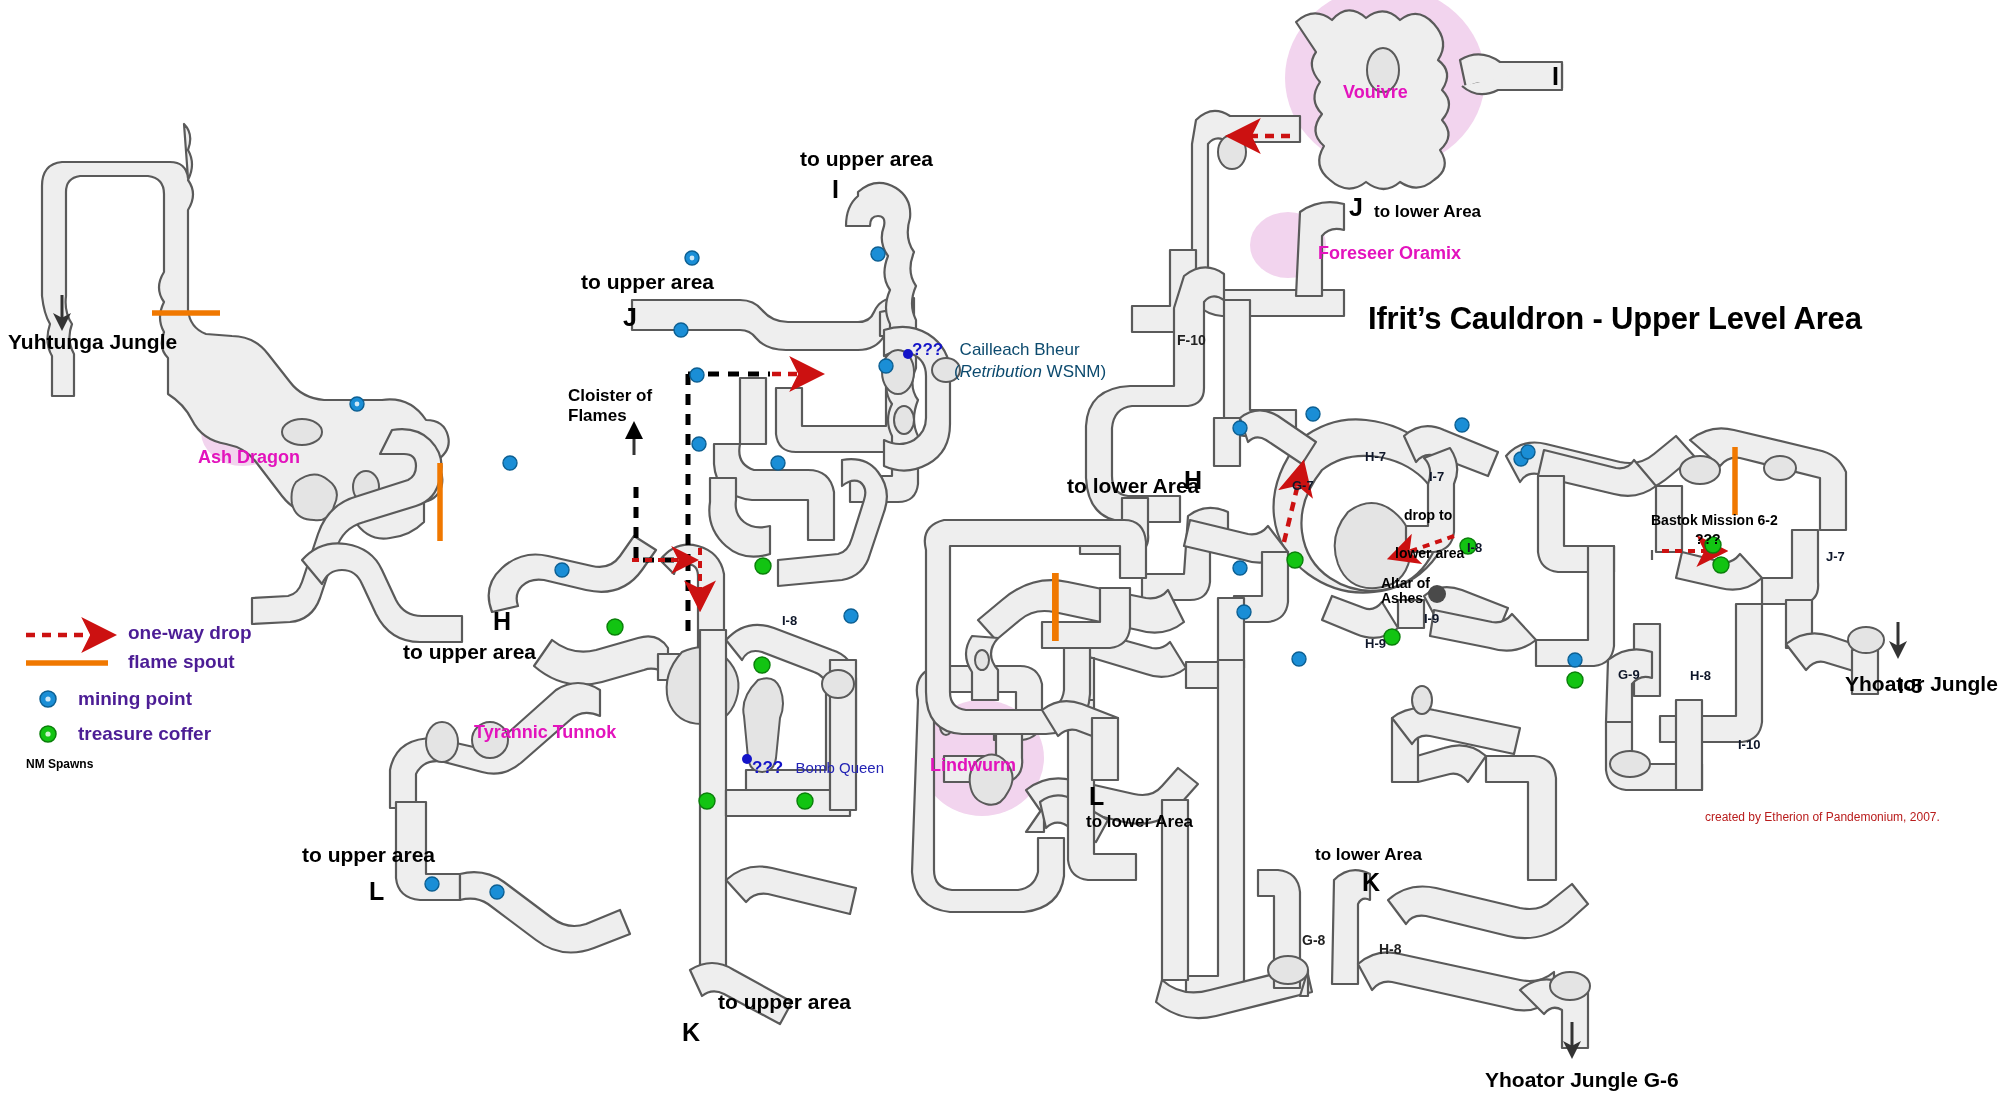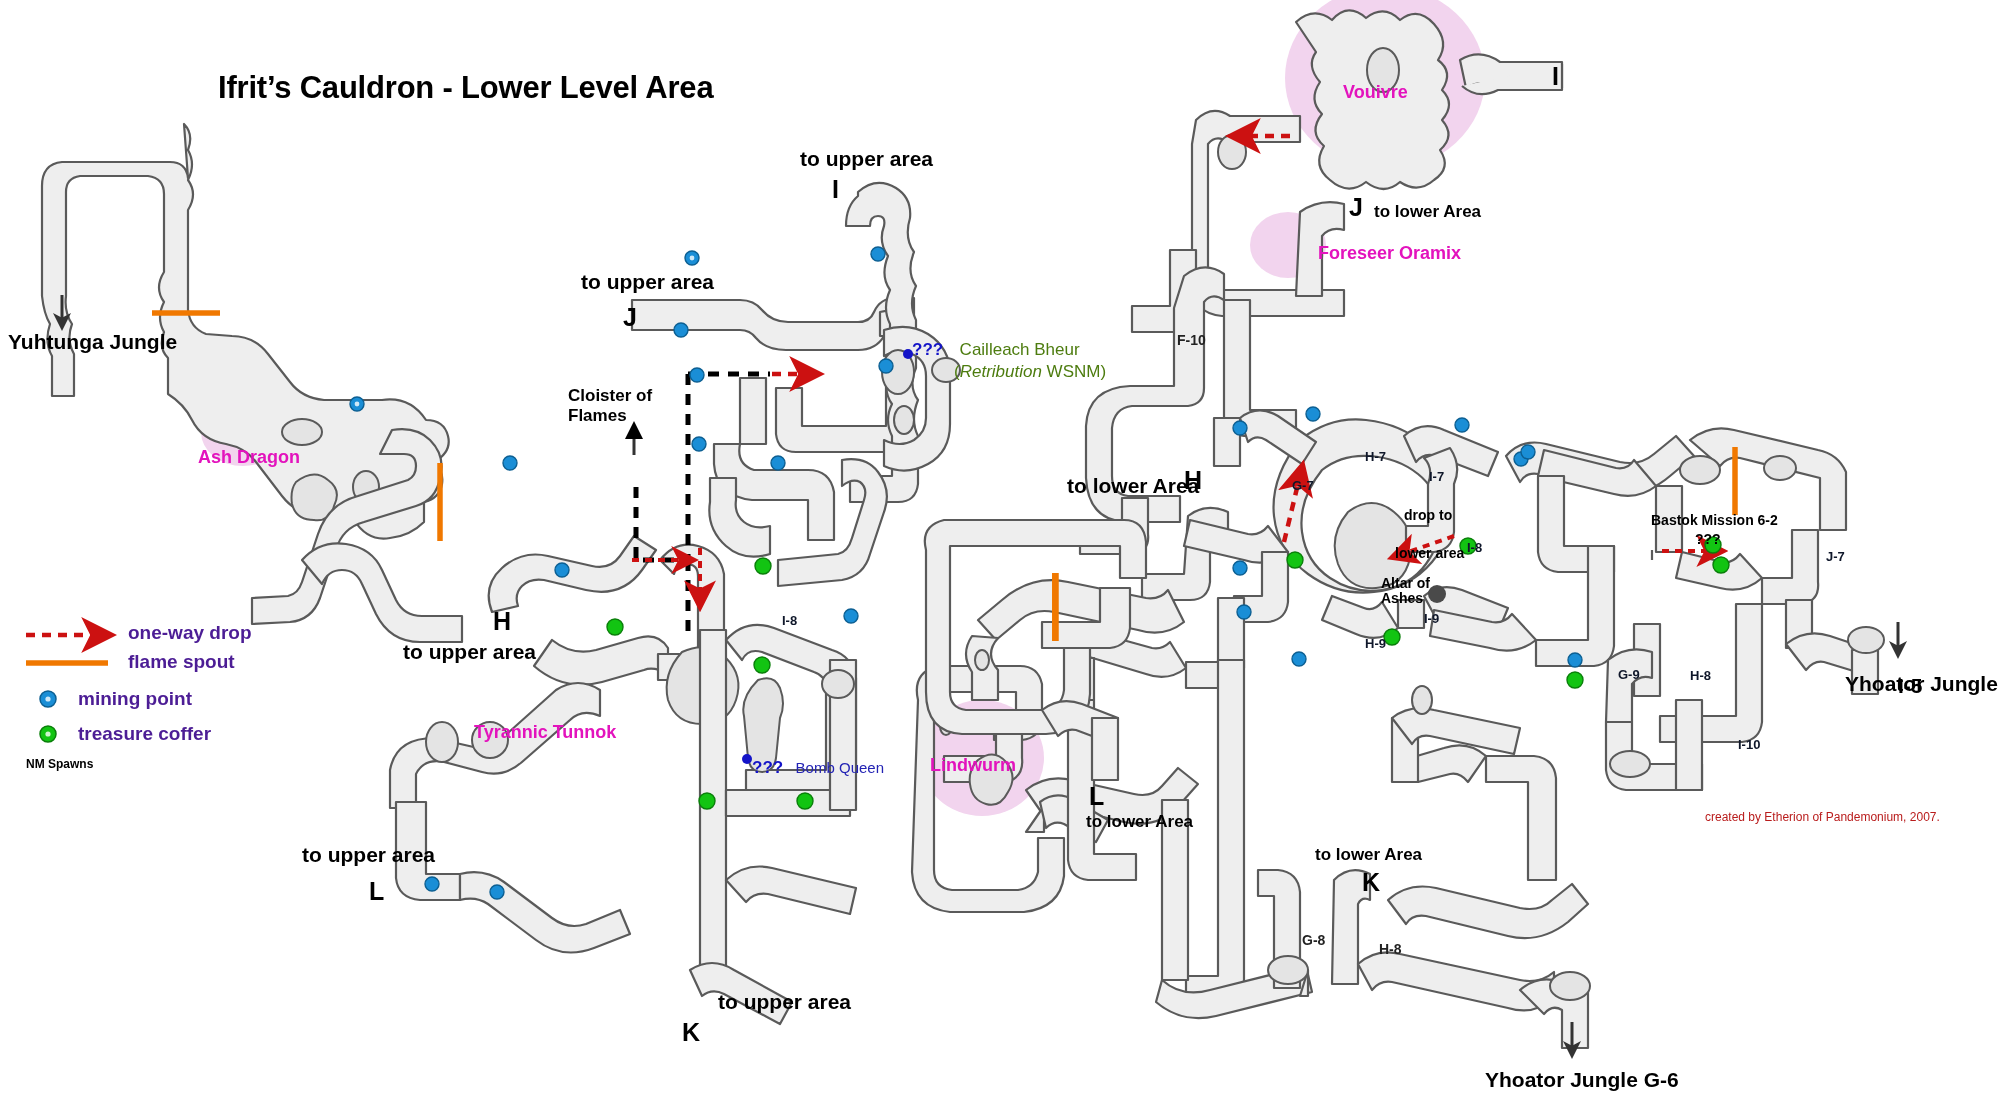--- a/index.html
+++ b/index.html
@@ -11,21 +11,21 @@
   .lbl{position:absolute;white-space:nowrap;color:#000;font-weight:bold;}
   .title{font-size:31px;font-weight:bold;letter-spacing:-0.2px;color:#000;}
   .big{font-size:21px;font-weight:bold;}
   .letter{font-size:25px;font-weight:bold;}
   .mid{font-size:17px;font-weight:bold;}
   .small{font-size:14px;font-weight:bold;}
   .grid{font-size:13px;font-weight:bold;color:#0f172a;}
   .gridsm{font-size:14px;font-weight:bold;color:#222;}
   .nm{color:#e313bd;font-weight:bold;font-size:18px;}
   .qmark{color:#1414c8;font-weight:bold;font-size:17px;}
-  .blu{color:#4d7c0f;font-weight:normal;font-size:17px;}
+  .blu{color:#0c4a6e;font-weight:normal;font-size:17px;}
   .blusm{color:#2323b4;font-weight:normal;font-size:15px;}
   .ital{font-style:italic;}
   .credit{font-size:12px;font-weight:normal;color:#b91c1c;}
   .legend-txt{font-size:19px;font-weight:bold;color:#4c1d95;}
   .legend-nm{font-size:12px;font-weight:bold;color:#000000;}
 </style>
 </head>
 <body>
 
 <div id="stage">
@@ -319,21 +319,21 @@
     <g>
       <path class="drop" d="M26,635 L92,635" marker-end="url(#redarrowbig)"></path>
       <line class="spout" x1="26" y1="663" x2="108" y2="663"></line>
       <circle cx="48" cy="699" r="8" fill="#1a8ed6" stroke="#0c5f92" stroke-width="1.5"></circle>
       <circle cx="48" cy="699" r="2.6" fill="#cfe8f7"></circle>
       <circle cx="48" cy="734" r="8" fill="#12c412" stroke="#0a7f0a" stroke-width="1.5"></circle>
       <circle cx="48" cy="734" r="2.6" fill="#ccf5cc"></circle>
     </g>
   </svg>
 
-  <div class="lbl title" style="left:218px;top:70px;">Ifrit’s Cauldron - Lower Level Area</div>
+  <div class="lbl title" style="left:1368px;top:301px;">Ifrit’s Cauldron - Upper Level Area</div>
 
   <div>
     <div class="lbl legend-txt" style="left:128px;top:622px;">one-way drop</div>
     <div class="lbl legend-txt" style="left:128px;top:651px;">flame spout</div>
     <div class="lbl legend-txt" style="left:78px;top:688px;">mining point</div>
     <div class="lbl legend-txt" style="left:78px;top:723px;">treasure coffer</div>
     <div class="lbl legend-nm" style="left:26px;top:757px;">NM Spawns</div>
   </div>
 
   <div>

